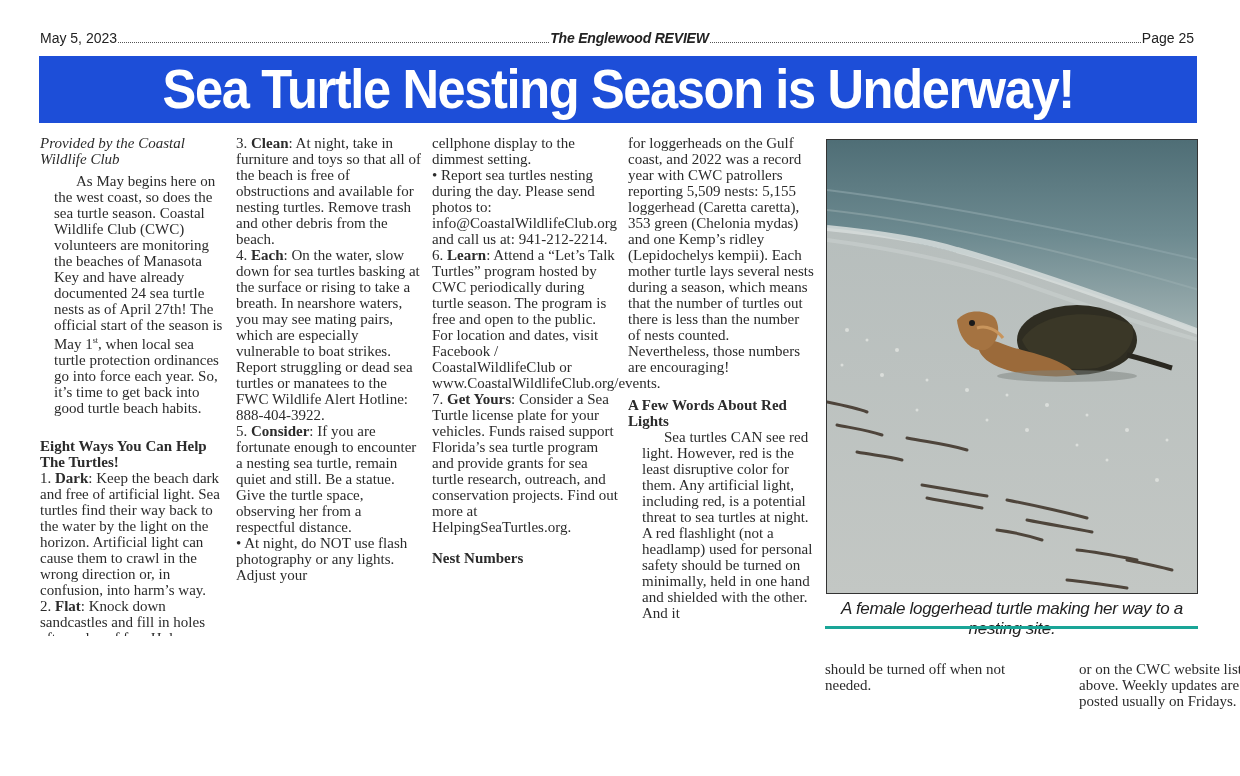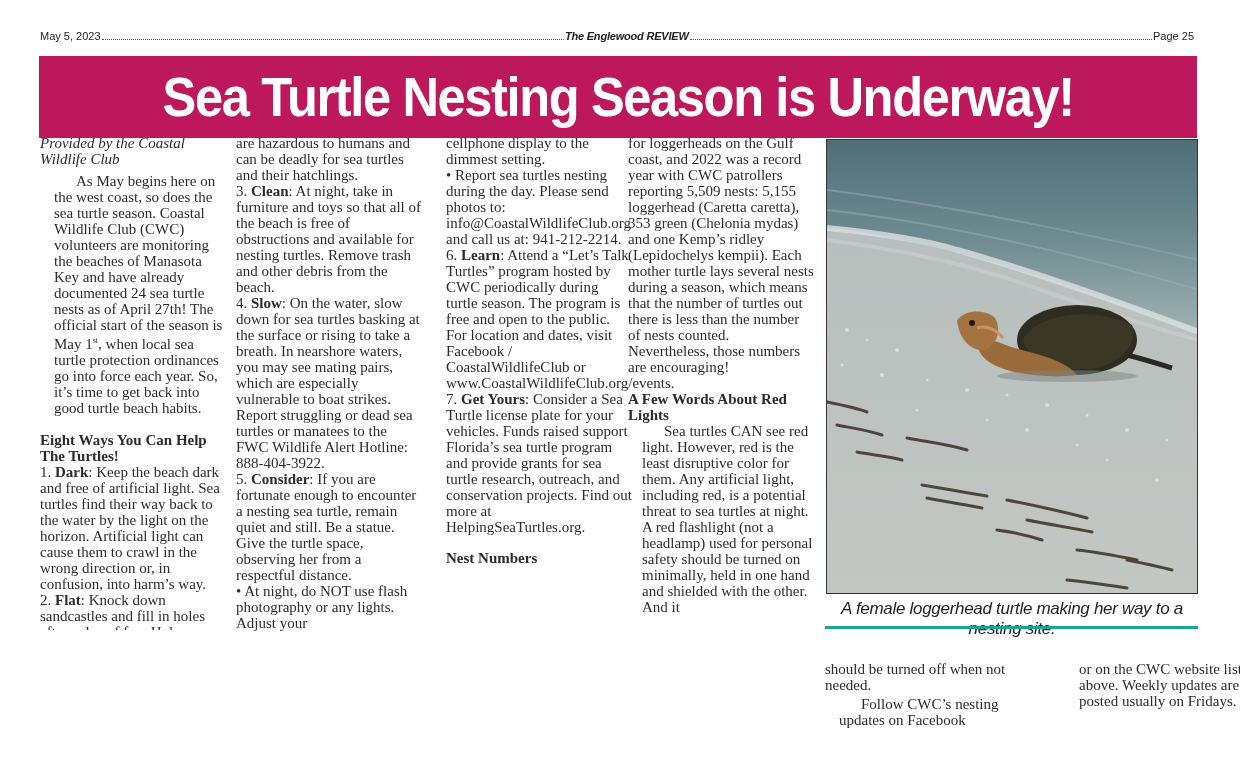--- a/index.html
+++ b/index.html
@@ -2,48 +2,48 @@
 <html><head>
 <meta charset="utf-8">
 <style>
   * { box-sizing: border-box; margin: 0; padding: 0; }
   html, body { width: 1240px; height: 776px; background: #ffffff; overflow: hidden; }
   body { position: relative; font-family: "Liberation Serif", serif; color: #2a2a2a; }
 
   .running-head {
     position: absolute; left: 40px; top: 30px; width: 1154px; height: 16px;
     display: flex; align-items: baseline;
-    font-family: "Liberation Sans", sans-serif; font-size: 11px; color: #222;
+    font-family: "Liberation Sans", sans-serif; font-size: 14px; color: #222;
   }
   .running-head .leader { flex: 1; border-bottom: 1px dotted #555; margin: 0 1px; height: 10px; }
   .running-head .pub { font-style: italic; font-weight: bold; letter-spacing: -0.2px; }
 
   .banner {
-    position: absolute; left: 39px; top: 56px; width: 1158px; height: 82px;
-    background: #be185d;
+    position: absolute; left: 39px; top: 56px; width: 1158px; height: 67px;
+    background: #1d4ed8;
     display: flex; align-items: center; justify-content: center;
   }
   .banner h1 {
     font-family: "Liberation Sans", sans-serif; font-weight: bold; color: #ffffff;
     font-size: 55px; letter-spacing: -1.5px; transform: scaleX(0.92); transform-origin: center;
     white-space: nowrap; line-height: 1;
   }
 
   .col {
     position: absolute; top: 135px; width: 186px;
     font-size: 15px; line-height: 16px; color: #2b2b2b; font-family: Liberation Serif, serif;
   }
   .col p { margin: 0; }
   .col .indent { text-indent: 22px; margin-left: 14px; }
   .col .byline { font-style: italic; margin-bottom: 6px; }
-  .col .subhead { font-weight: bold; margin-top: 16px; }
+  .col .subhead { font-weight: bold; margin-top: 22px; }
   .col b { font-weight: bold; }
   .c1 { left: 40px; }
   .c2 { left: 236px; }
-  .c3 { left: 446px; }
+  .c3 { left: 432px; }
   .c4 { left: 628px; }
 
   .photo {
     position: absolute; left: 826px; top: 139px; width: 372px; height: 455px;
     border: 1.5px solid #333; overflow: hidden;
     background: linear-gradient(180deg, #5f7c84 0%, #7b9499 18%, #a9b6b6 30%, #b9c0bd 42%, #bcc2bf 100%);
   }
   .photo svg { display: block; }
 
   .caption {
@@ -74,23 +74,22 @@
 
 <div class="col c1">
   <p class="byline">Provided by the Coastal Wildlife Club</p>
   <p class="indent"><span>As May begins here on the west coast, so does the sea turtle season. Coastal Wildlife Club (CWC) volunteers are monitoring the beaches of Manasota Key and have already documented 24 sea turtle nests as of April 27th! The official start of the season is May 1</span><sup style="font-size:8px">st</sup><span>, when local sea turtle protection ordinances go into force each year. So, it’s time to get back into good turtle beach habits.</span></p>
   <p class="subhead">Eight Ways You Can Help The Turtles!</p>
   <p><span>1. </span><b>Dark</b><span>: Keep the beach dark and free of artificial light. Sea turtles find their way back to the water by the light on the horizon. Artificial light can cause them to crawl in the wrong direction or, in confusion, into harm’s way.</span></p>
   <p style="height:38px;overflow:hidden"><span>2. </span><b>Flat</b><span>: Knock down sandcastles and fill in holes after a day of fun. Holes</span></p>
 </div>
 
 <div class="col c2">
-  <p>are hazardous to humans and can be deadly for sea turtles and their hatchlings.</p>
   <p><span>3. </span><b>Clean</b><span>: At night, take in furniture and toys so that all of the beach is free of obstructions and available for nesting turtles. Remove trash and other debris from the beach.</span></p>
-  <p><span>4. </span><b>Slow</b><span>: On the water, slow down for sea turtles basking at the surface or rising to take a breath. In nearshore waters, you may see mating pairs, which are especially vulnerable to boat strikes. Report struggling or dead sea turtles or manatees to the FWC Wildlife Alert Hotline: 888-404-3922.</span></p>
+  <p><span>4. </span><b>Each</b><span>: On the water, slow down for sea turtles basking at the surface or rising to take a breath. In nearshore waters, you may see mating pairs, which are especially vulnerable to boat strikes. Report struggling or dead sea turtles or manatees to the FWC Wildlife Alert Hotline: 888-404-3922.</span></p>
   <p><span>5. </span><b>Consider</b><span>: If you are fortunate enough to encounter a nesting sea turtle, remain quiet and still. Be a statue. Give the turtle space, observing her from a respectful distance.</span></p>
   <p>• At night, do NOT use flash photography or any lights. Adjust your</p>
 </div>
 
 <div class="col c3">
   <p>cellphone display to the dimmest setting.</p>
   <p>• Report sea turtles nesting during the day. Please send photos to: info@CoastalWildlifeClub.org and call us at: 941-212-2214.</p>
   <p><span>6. </span><b>Learn</b><span>: Attend a “Let’s Talk Turtles” program hosted by CWC periodically during turtle season. The program is free and open to the public. For location and dates, visit Facebook / CoastalWildlifeClub or www.CoastalWildlifeClub.org/events.</span></p>
   <p><span>7. </span><b>Get Yours</b><span>: Consider a Sea Turtle license plate for your vehicles. Funds raised support Florida’s sea turtle program and provide grants for sea turtle research, outreach, and conservation projects. Find out more at HelpingSeaTurtles.org.</span></p>
   <p class="subhead" style="margin-top:15px">Nest Numbers</p>
@@ -169,18 +168,17 @@
       <path d="M240 440 C260 442 280 445 300 448"></path>
     </g>
   </svg>
 </div>
 
 <div class="caption">A female loggerhead turtle making her way to a nesting site.</div>
 <div class="rule"></div>
 
 <div class="col c5">
   <p>should be turned off when not needed.</p>
-  <p class="indent" style="margin-top:3px">Follow CWC’s nesting updates on Facebook</p>
 </div>
 
 <div class="col c6">
   <p>or on the CWC website listed above. Weekly updates are posted usually on Fridays.</p>
 </div>
 
 </body></html>

